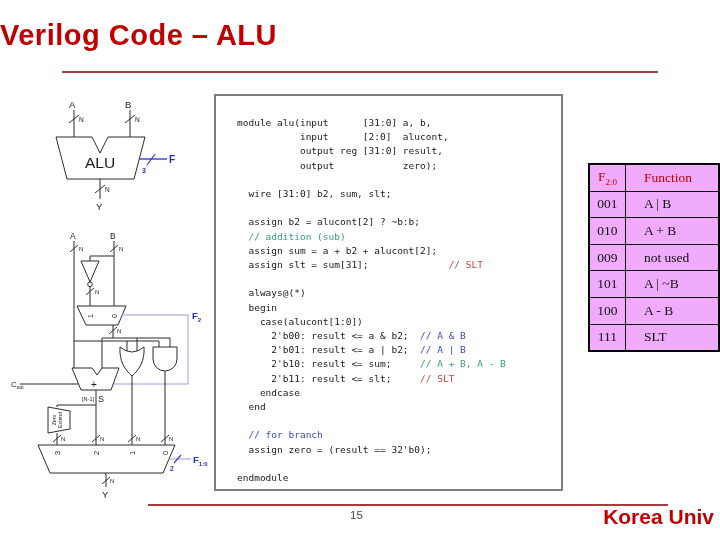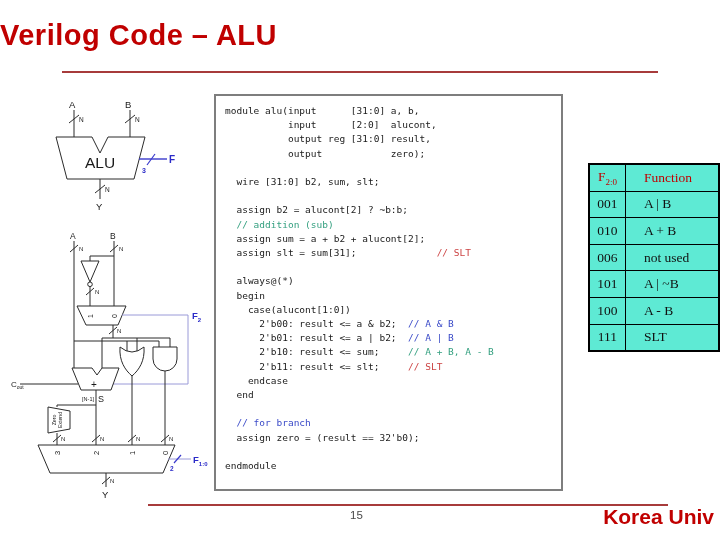--- a/index.html
+++ b/index.html
@@ -14,30 +14,30 @@
   .title-rule{position:absolute;left:62px;top:71px;width:596px;height:2px;background:#A73B3B;}
   .footer-rule{position:absolute;left:148px;top:504px;width:520px;height:2px;background:#A73B3B;}
   .page-num{position:absolute;left:350px;top:509px;font-size:11.5px;color:#4a4a4a;}
   .brand{position:absolute;right:6px;top:505px;font-size:21px;font-weight:bold;color:#C00000;}
 
   .code-box{
     position:absolute;left:214px;top:94px;width:349px;height:397px;
     border:2px solid #7E7E7E;box-sizing:border-box;background:#fff;
   }
   .code-box pre{
-    margin:0;padding:8px 0 0 9px;white-space:pre;
+    margin:12px;padding:8px 0 0 9px;white-space:pre;
     font-family:"DejaVu Sans Mono",monospace;font-size:9.5px;line-height:14.2px;
   }
   .c-k{color:#1a1a1a}
   .c-g{color:#35A080}
   .c-b{color:#3B4BC8}
   .c-r{color:#CC4444}
 
   .fn-table{
-    position:absolute;left:588px;top:163px;border-collapse:collapse;background:#5eead4;
+    position:absolute;left:588px;top:163px;border-collapse:collapse;background:#f0abfc;
     font-family:"Liberation Serif",serif;font-size:13.5px;color:#111;
   }
   .fn-table td{border:1px solid #000;height:25.6px;padding:0 0 0 18px;}
   .fn-table{border:2px solid #000;}
   .fn-table td.col-bits{width:36px;text-align:center;padding:0;}
   .fn-table td.col-fn{width:76px;}
   .fn-table tr.hdr td{color:#C00000;}
   .fn-table sub{font-size:9px;}
 
   .alu-sym{position:absolute;left:48px;top:97px;}
@@ -177,21 +177,21 @@
     </tr>
       <tr>
         <td class="col-bits">001</td>
         <td class="col-fn">A | B</td>
       </tr>
       <tr>
         <td class="col-bits">010</td>
         <td class="col-fn">A + B</td>
       </tr>
       <tr>
-        <td class="col-bits">006</td>
+        <td class="col-bits">009</td>
         <td class="col-fn">not used</td>
       </tr>
       <tr>
         <td class="col-bits">101</td>
         <td class="col-fn">A | ~B</td>
       </tr>
       <tr>
         <td class="col-bits">100</td>
         <td class="col-fn">A - B</td>
       </tr>

